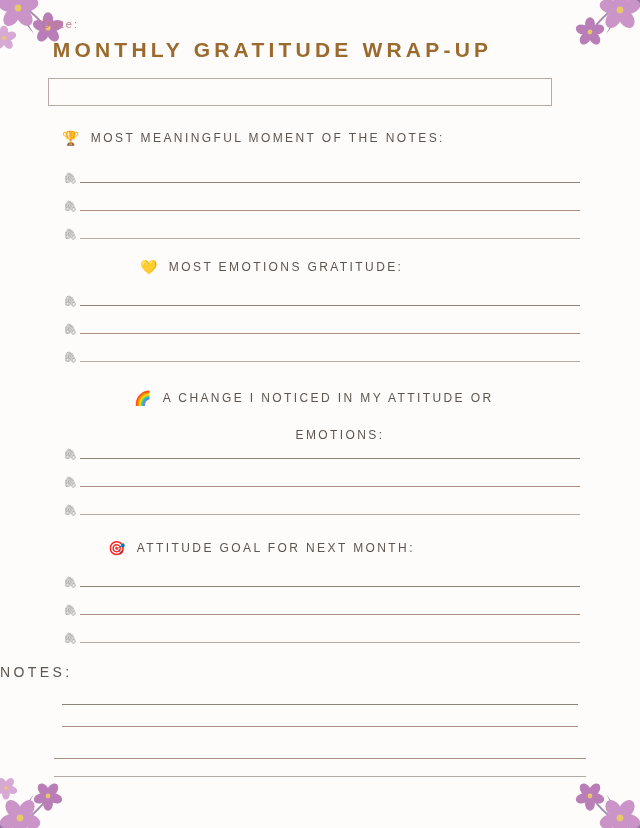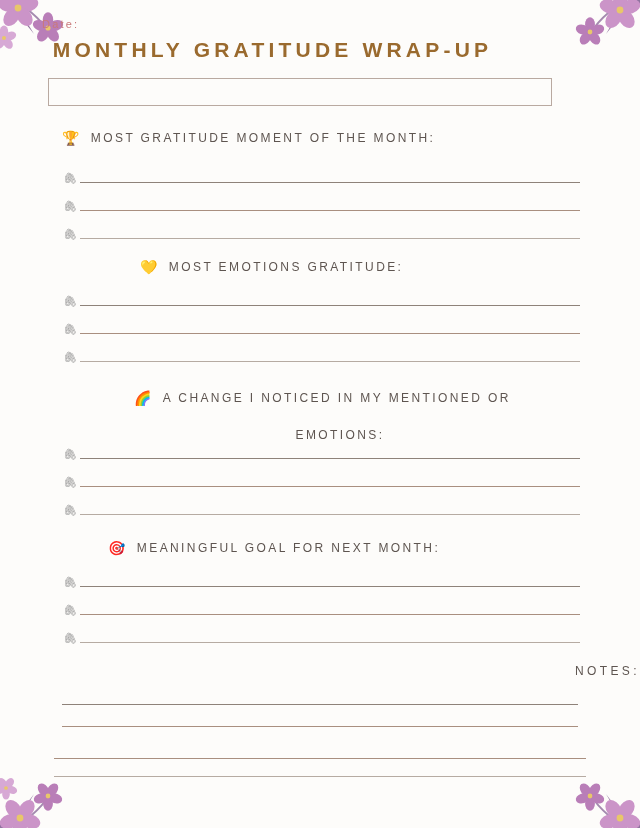--- a/index.html
+++ b/index.html
@@ -104,22 +104,22 @@
     left: 63px;
     font-size: 11px;
     color: #8d8d8d;
     transform: rotate(-8deg);
   }
 
   .notes-title {
     position: absolute;
     width: 640px;
     left: 0;
-    text-align: right;
-    font-size: 12px;
+    text-align: left;
+    font-size: 14px;
     letter-spacing: 3.4px;
     color: #5e5550;
     font-weight: 500;
   }
 
   .notes-line {
     position: absolute;
     left: 62px;
     width: 516px;
     height: 1px;
@@ -268,21 +268,21 @@
     </svg>
   </div>
 
   <div class="title">MONTHLY GRATITUDE WRAP-UP</div>
 
   <div class="date-box"></div>
   <div class="date-label">Date:</div>
 
   <div class="section-head" style="top:131px; left:62px;">
     <span class="emoji">🏆</span>
-    <span>MOST GRATITUDE MOMENT OF THE MONTH:</span>
+    <span>MOST MEANINGFUL MOMENT OF THE NOTES:</span>
   </div>
   <div class="clip" style="top:172px;">🖇</div>
   <div class="wline" style="top:182px;"></div>
   <div class="clip" style="top:200px;">🖇</div>
   <div class="wline brown" style="top:210px;"></div>
   <div class="clip" style="top:228px;">🖇</div>
   <div class="wline light" style="top:238px;"></div>
 
   <div class="section-head" style="top:260px; left:140px;">
     <span class="emoji">💛</span>
@@ -290,33 +290,33 @@
   </div>
   <div class="clip" style="top:295px;">🖇</div>
   <div class="wline" style="top:305px;"></div>
   <div class="clip" style="top:323px;">🖇</div>
   <div class="wline brown" style="top:333px;"></div>
   <div class="clip" style="top:351px;">🖇</div>
   <div class="wline light" style="top:361px;"></div>
 
   <div class="section-head" style="top:391px; left:134px;">
     <span class="emoji">🌈</span>
-    <span>A CHANGE I NOTICED IN MY MENTIONED OR</span>
+    <span>A CHANGE I NOTICED IN MY ATTITUDE OR</span>
   </div>
   <div class="section-head-center" style="top:428px;padding-left:20px;">EMOTIONS:</div>
   <div class="clip" style="top:448px;">🖇</div>
   <div class="wline" style="top:458px;"></div>
   <div class="clip" style="top:476px;">🖇</div>
   <div class="wline brown" style="top:486px;"></div>
   <div class="clip" style="top:504px;">🖇</div>
   <div class="wline light" style="top:514px;"></div>
 
   <div class="section-head" style="top:541px; left:108px;">
     <span class="emoji">🎯</span>
-    <span>MEANINGFUL GOAL FOR NEXT MONTH:</span>
+    <span>ATTITUDE GOAL FOR NEXT MONTH:</span>
   </div>
   <div class="clip" style="top:576px;">🖇</div>
   <div class="wline" style="top:586px;"></div>
   <div class="clip" style="top:604px;">🖇</div>
   <div class="wline brown" style="top:614px;"></div>
   <div class="clip" style="top:632px;">🖇</div>
   <div class="wline light" style="top:642px;"></div>
 
   <div class="notes-title" style="top:664px;">NOTES:</div>
   <div class="notes-line" style="top:704px; background:#8e8279;"></div>

